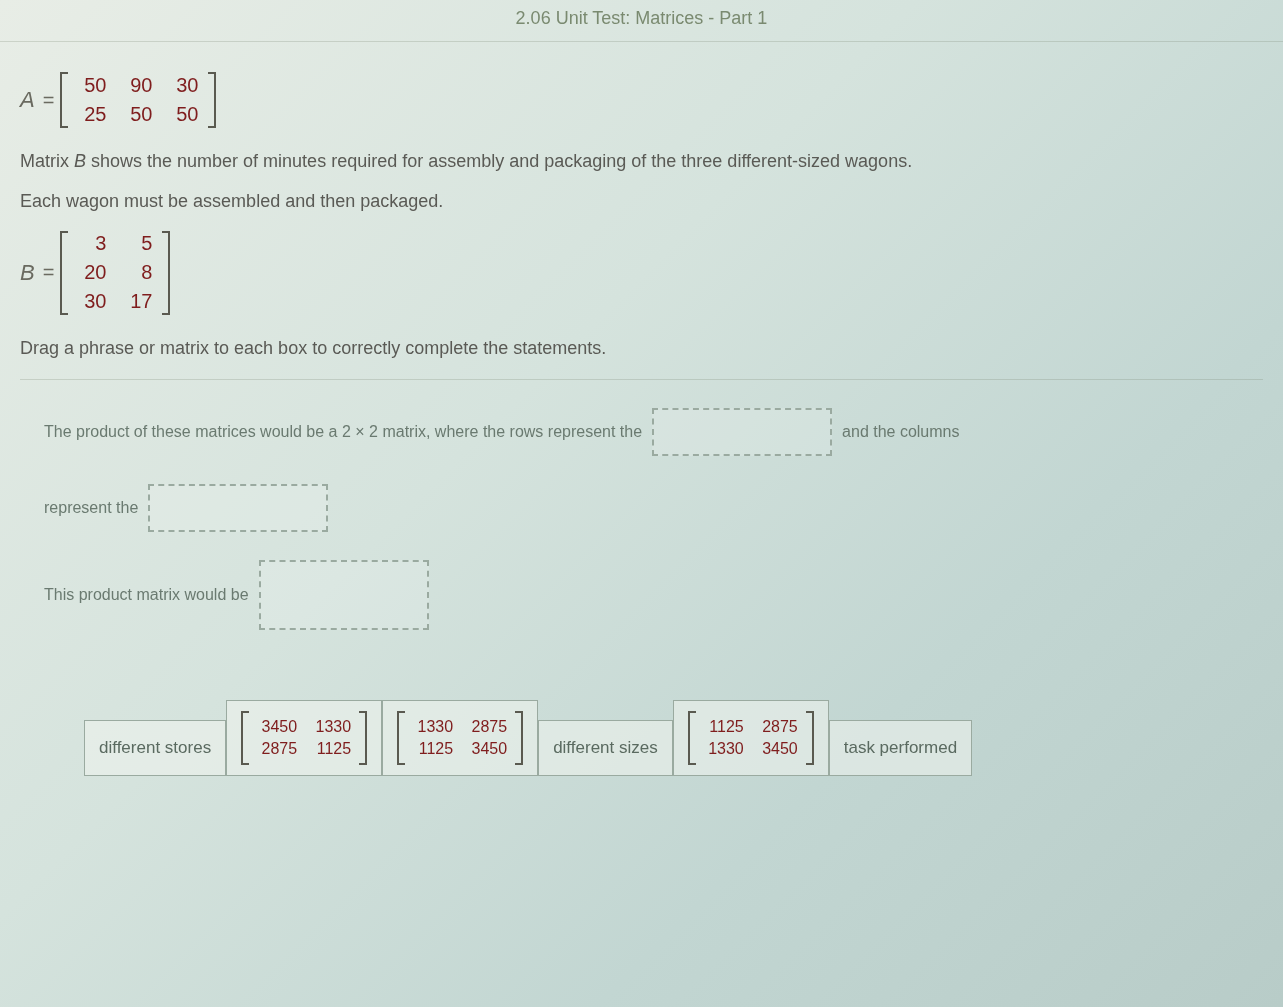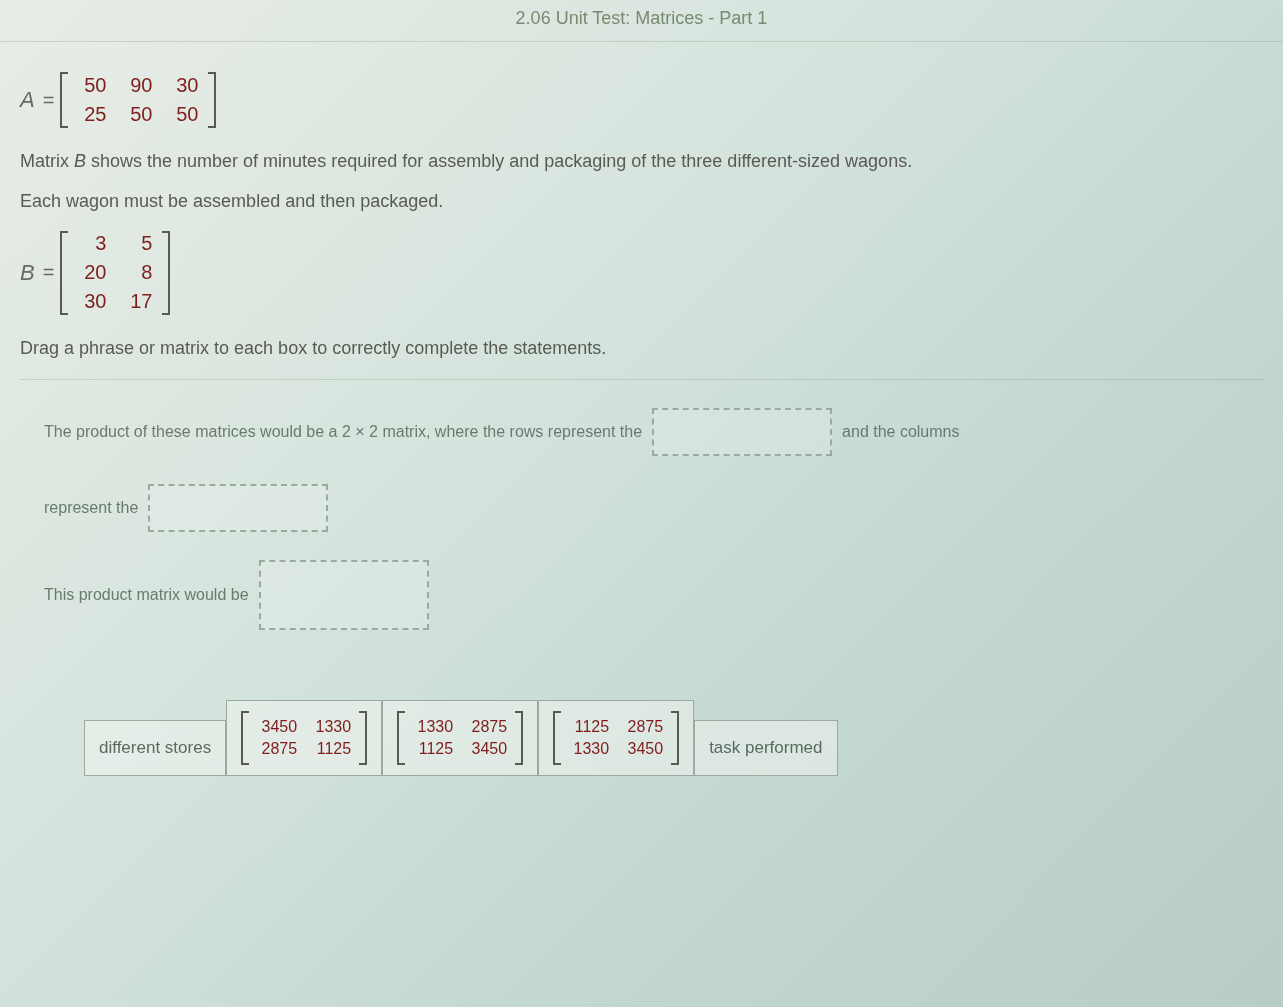--- a/index.html
+++ b/index.html
@@ -222,20 +222,23 @@
           <span class="mbody m2x2">
             <span>1330</span>
             <span>2875</span>
             <span>1125</span>
             <span>3450</span>
           </span>
           <span class="mbracket right h2x2"></span>
         </span>
       </div>
 
+      <div class="tile">
+        <span>different sizes</span>
+      </div>
 
       <div class="tile">
         <span class="matrix">
           <span class="mbracket left h2x2"></span>
           <span class="mbody m2x2">
             <span>1125</span>
             <span>2875</span>
             <span>1330</span>
             <span>3450</span>
           </span>

